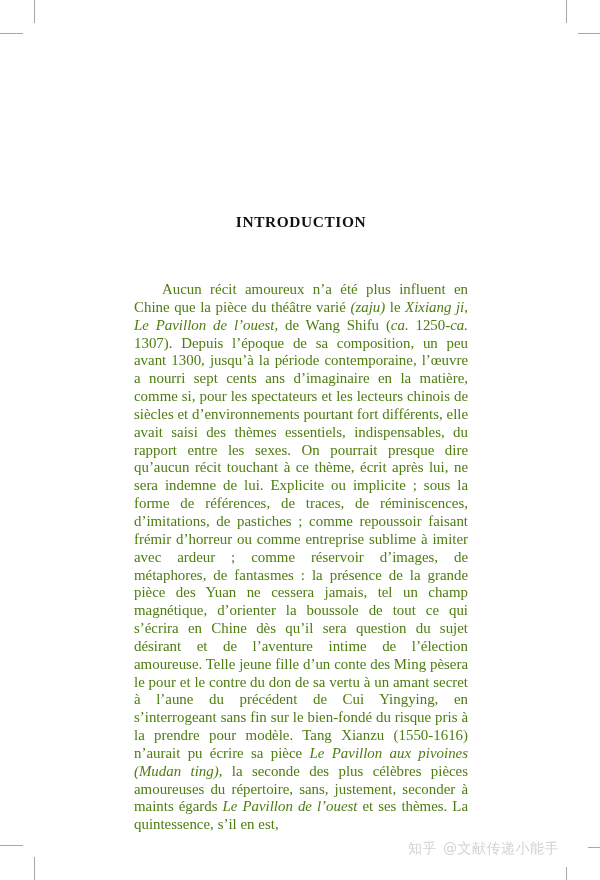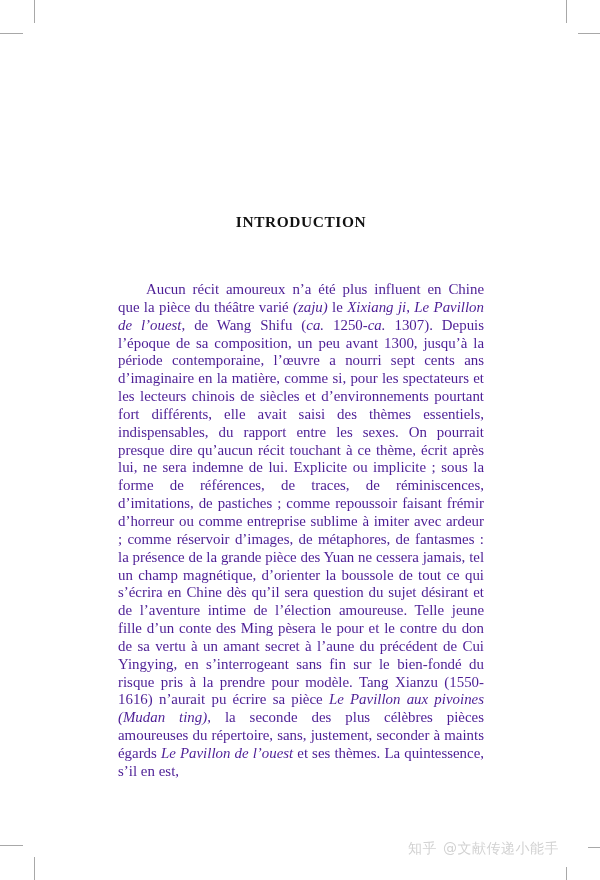--- a/index.html
+++ b/index.html
@@ -54,29 +54,29 @@
     font-weight: bold;
     letter-spacing: 0.6px;
     text-align: center;
     margin: 0;
     padding: 0;
     line-height: 20px;
     color: #111111;
   }
 
   .body-copy {
-    margin: 0;
+    margin: 16px;
     padding: 0;
     margin-top: 49px;
     font-size: 14.9px;
     line-height: 17.85px;
     text-align: justify;
     text-justify: inter-word;
     text-indent: 28px;
-    color: #4c1d95;
+    color: #4d7c0f;
     word-spacing: 0.1px;
     hyphens: none;
   }
 
   .body-copy i,
   .body-copy em {
     font-style: italic;
   }
 
   

